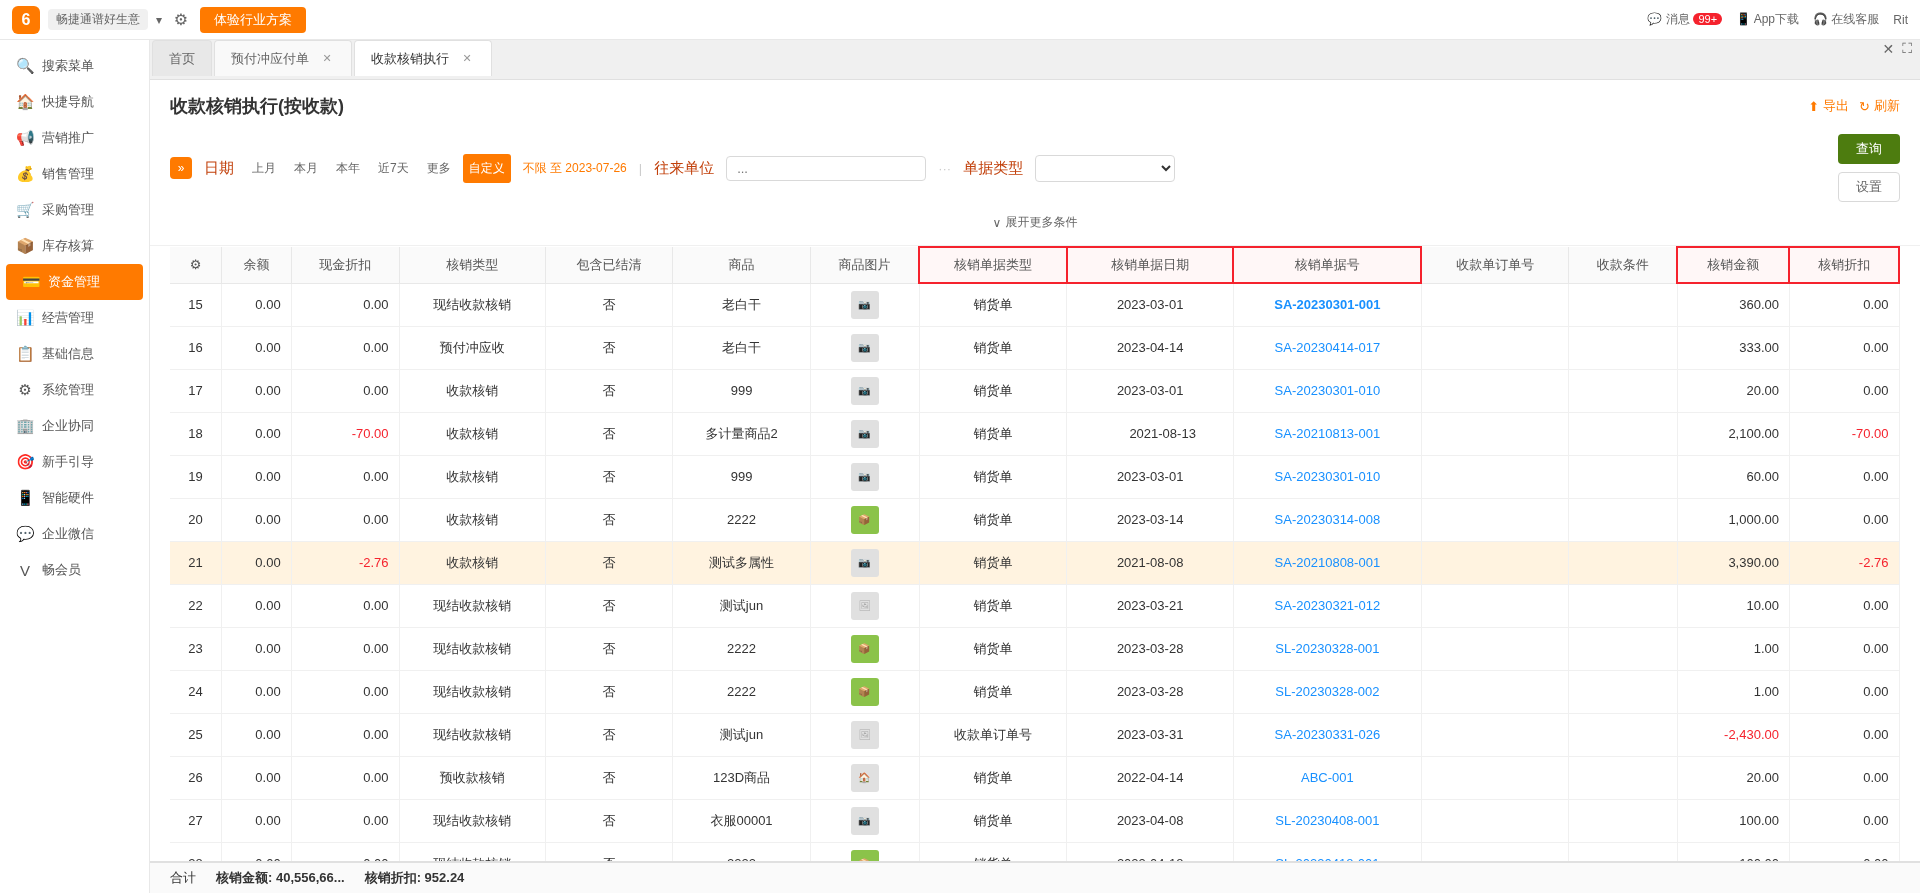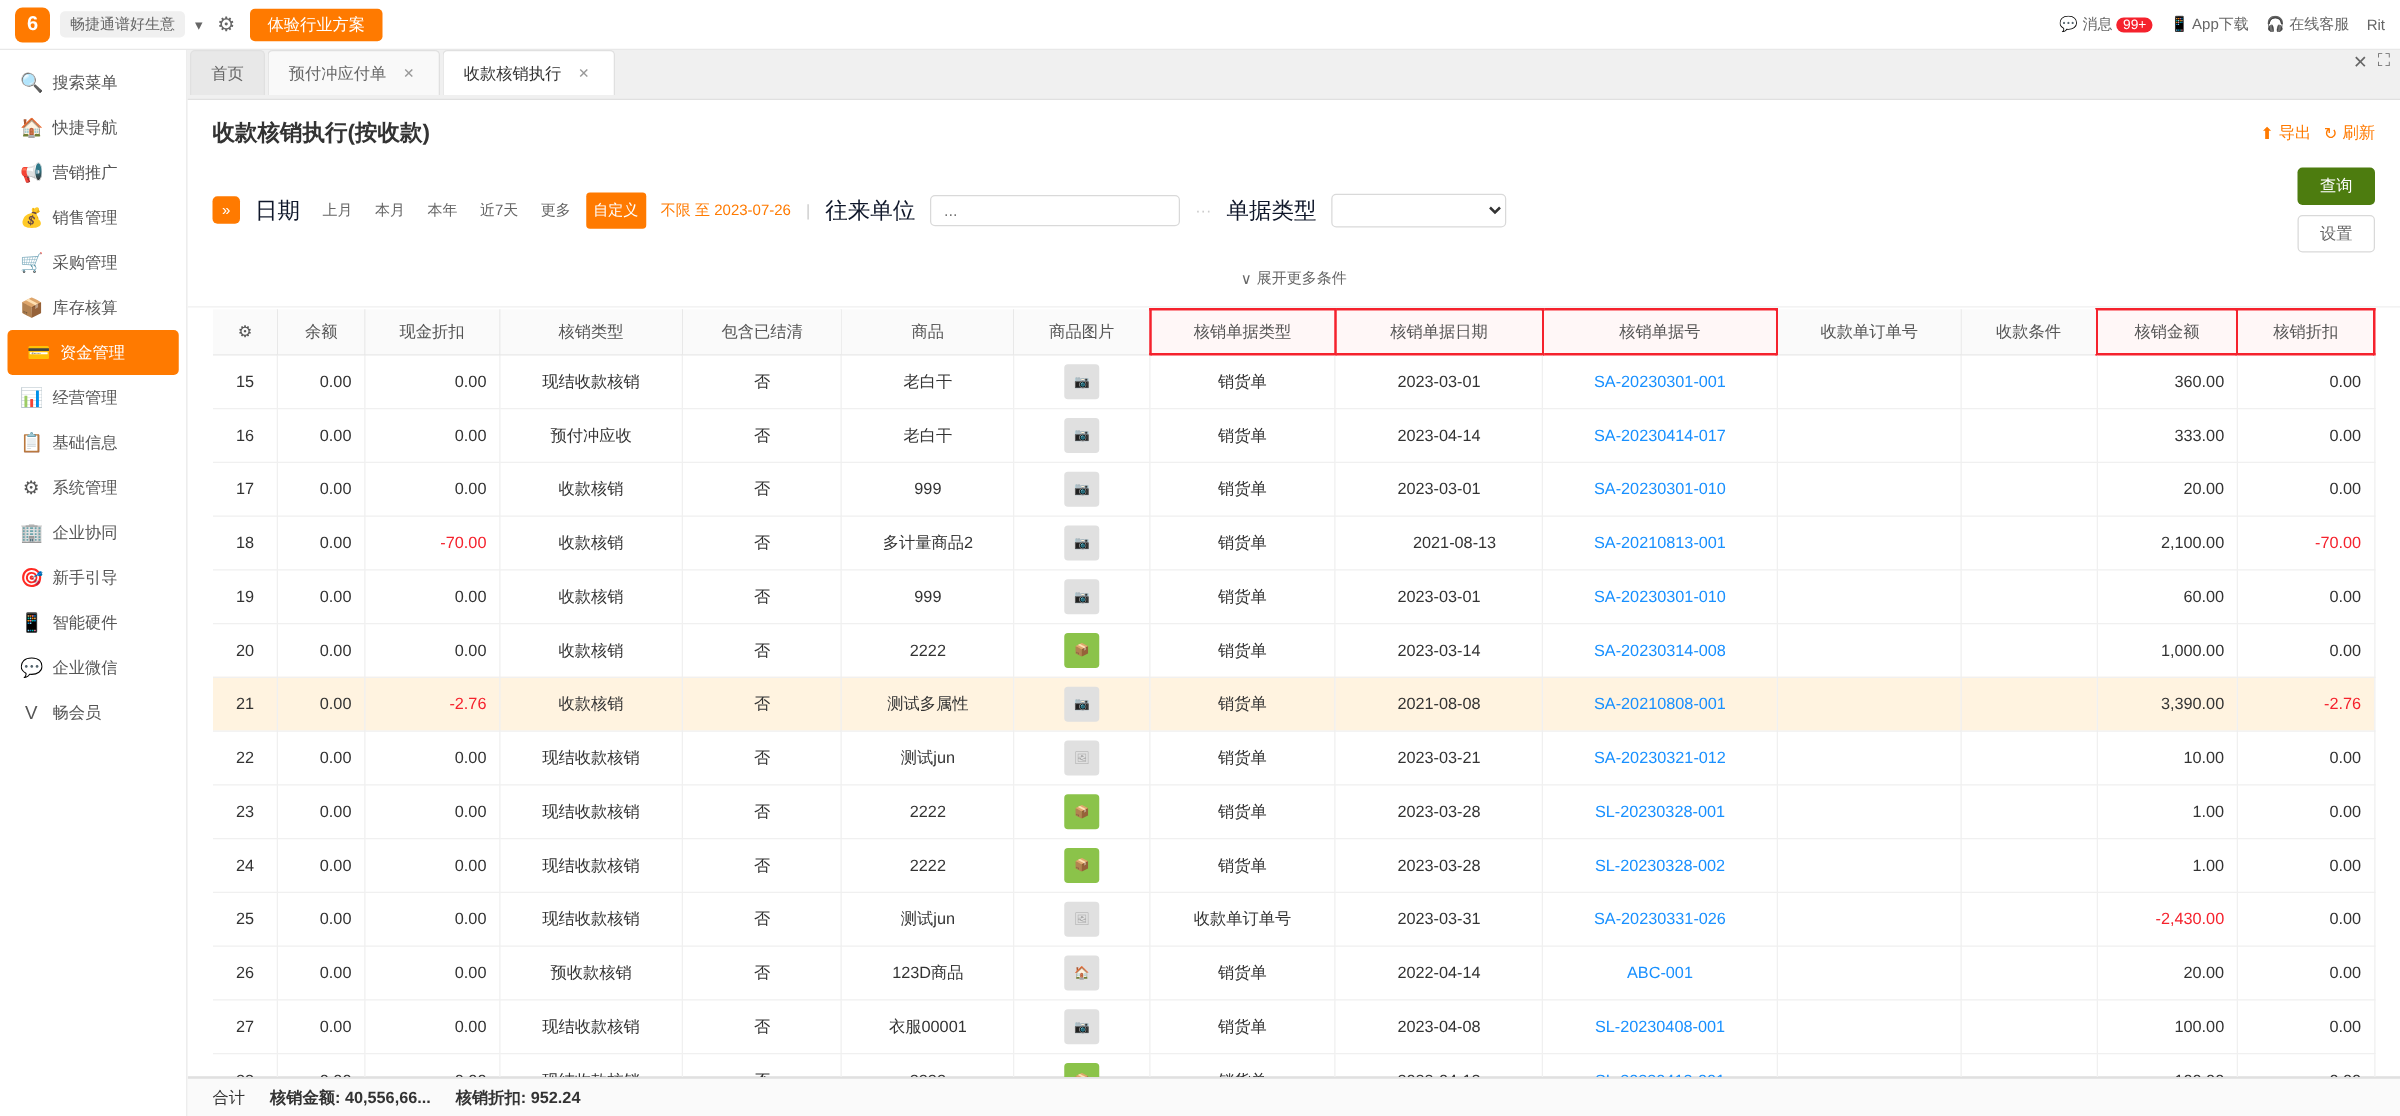--- a/index.html
+++ b/index.html
@@ -48,21 +48,21 @@
     .page-content { flex: 1; background: #fff; overflow: hidden; display: flex; flex-direction: column; }
     .page-header { padding: 14px 20px 10px; display: flex; align-items: center; justify-content: space-between; }
     .page-title { font-size: 18px; font-weight: 600; color: #333; }
     .page-actions { display: flex; gap: 10px; }
     .action-btn { display: flex; align-items: center; gap: 4px; color: #ff7a00; font-size: 13px; cursor: pointer; }
 
     
     .filter-bar { padding: 0 20px 8px; border-bottom: 1px solid #f0f0f0; }
     .filter-row { display: flex; align-items: center; gap: 12px; padding: 6px 0; }
     .filter-arrow { width: 22px; height: 22px; background: #ff7a00; color: #fff; border-radius: 4px; display: flex; align-items: center; justify-content: center; cursor: pointer; font-size: 12px; }
-    .filter-label { color: #0f172a; font-size: 18px; }
+    .filter-label { color: #c2410c; font-size: 15px; }
     .filter-date-options { display: flex; gap: 6px; align-items: center; }
     .date-opt { color: #666; font-size: 12px; cursor: pointer; padding: 2px 6px; }
     .date-opt.custom { background: #ff7a00; color: #fff; border-radius: 3px; padding: 6px 6px; }
     .date-range { color: #ff7a00; font-size: 12px; }
     .filter-sep { color: #ccc; }
     .filter-input { border: 1px solid #d9d9d9; border-radius: 4px; padding: 4px 10px; font-size: 13px; color: #333; width: 160px; }
     .filter-select { border: 1px solid #d9d9d9; border-radius: 4px; padding: 4px 10px; font-size: 13px; color: #333; min-width: 140px; background: #fff; }
     .query-btn { background: #4d7c0f; color: #fff; border: none; border-radius: 4px; padding: 6px 18px; font-size: 13px; cursor: pointer; }
     .set-btn { background: #fff; color: #666; border: 1px solid #d9d9d9; border-radius: 4px; padding: 5px 14px; font-size: 13px; cursor: pointer; margin-top: 4px; }
     .expand-more { color: #666; font-size: 12px; cursor: pointer; display: flex; align-items: center; gap: 4px; }
@@ -278,21 +278,21 @@
               <tr>
                 <td>15</td>
                 <td class="num-val">0.00</td>
                 <td class="num-val">0.00</td>
                 <td>现结收款核销</td>
                 <td>否</td>
                 <td>老白干</td>
                 <td><div class="img-placeholder">📷</div></td>
                 <td style="border-left: 1px solid rgb(245, 34, 45);">销货单</td>
                 <td style="border-left: 1px solid rgb(245, 34, 45);">2023-03-01</td>
-                <td style="border-left: 1px solid rgb(245, 34, 45);"><a href="#" class="link-val">SA-20230301-001</a></td>
+                <td style="border-left: 1px solid rgb(245, 34, 45); font-weight: bold;"><a href="#" class="link-val">SA-20230301-001</a></td>
                 <td></td>
                 <td></td>
                 <td class="num-val" style="border-left: 1px solid rgb(245, 34, 45);">360.00</td>
                 <td class="num-val" style="border-left: 1px solid rgb(245, 34, 45);">0.00</td>
               </tr>
               <tr>
                 <td>16</td>
                 <td class="num-val">0.00</td>
                 <td class="num-val">0.00</td>
                 <td>预付冲应收</td>

